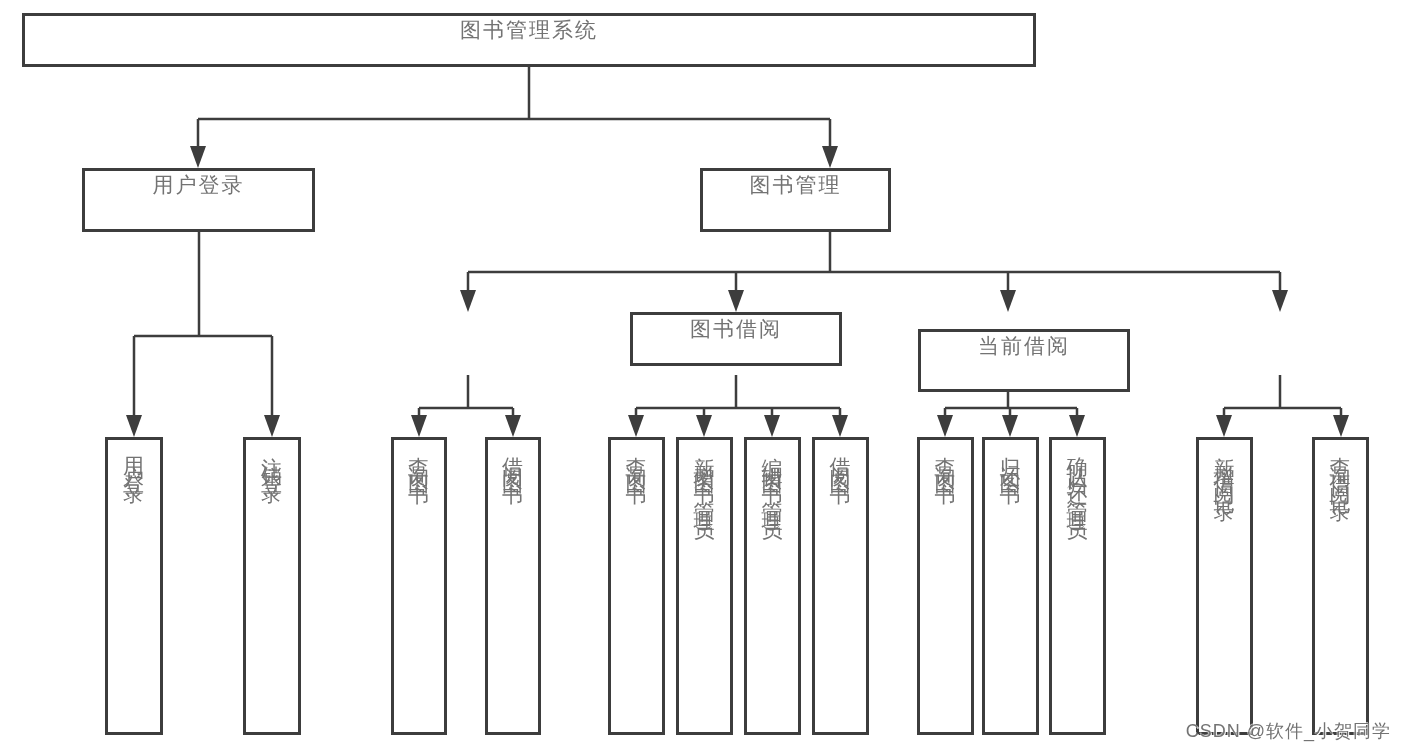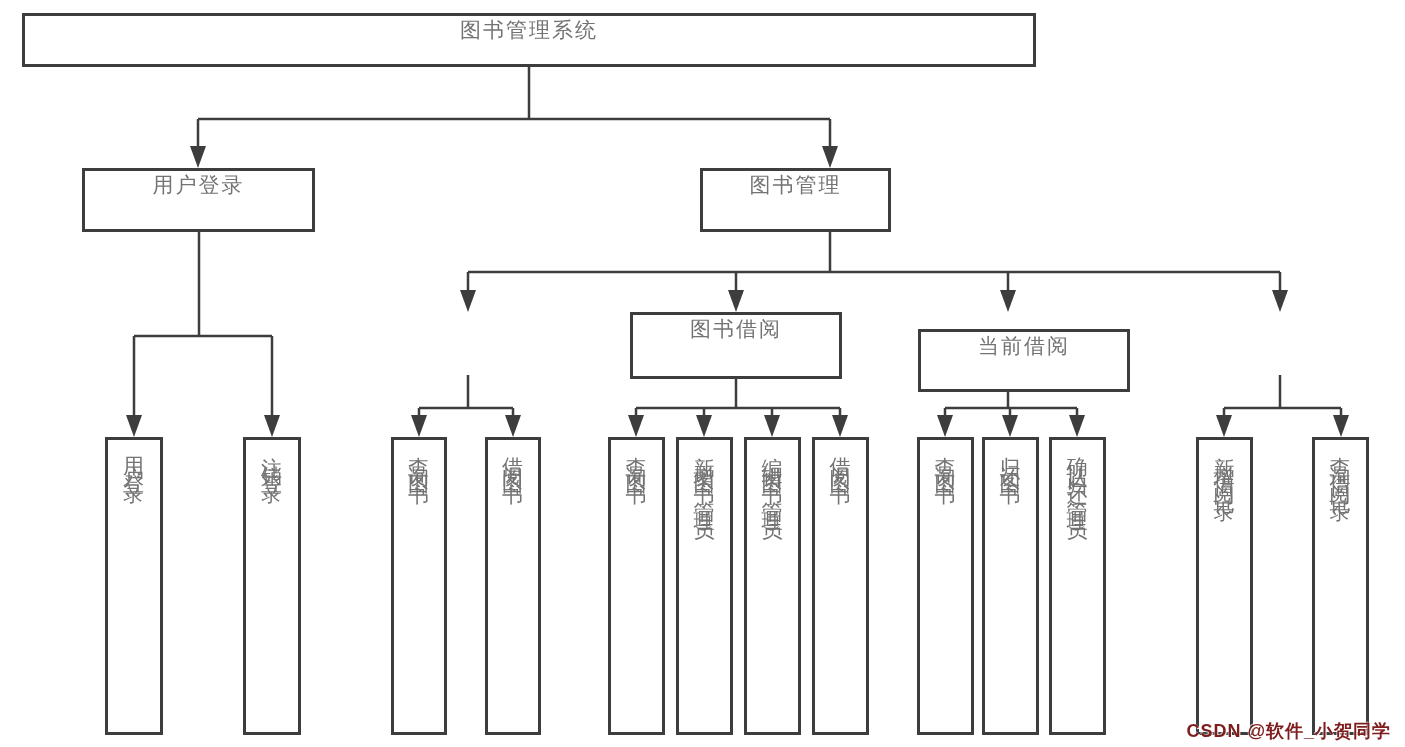--- a/index.html
+++ b/index.html
@@ -39,25 +39,24 @@
     letter-spacing: 9px;
     line-height: 1;
     white-space: nowrap;
   }
   .watermark {
     position: absolute;
     right: 14px;
     bottom: 4px;
     font-size: 18px;
     letter-spacing: 1px;
-    color: #7f1d1d;
+    color: #737373;
     text-shadow: 1px 1px 0 rgba(255,255,255,0.95), -1px -1px 0 rgba(255,255,255,0.6);
     white-space: nowrap;
     pointer-events: none;
-    font-weight: bold;
   }
 </style>
 </head>
 <body>
 
 <div id="stage">
 
   <svg id="wires" viewBox="0 0 1405 747" xmlns="http://www.w3.org/2000/svg" aria-hidden="true">
     <g stroke="#3d3d3d" stroke-width="2.5" fill="none">
 
@@ -102,21 +101,21 @@
     <span class="h-label">图书管理系统</span>
   </div>
 
   <div class="box" style="left:82px; top:168px; width:233px; height:64px;">
     <span class="h-label">用户登录</span>
   </div>
   <div class="box" style="left:700px; top:168px; width:191px; height:64px;">
     <span class="h-label">图书管理</span>
   </div>
 
-  <div class="box" style="left:630px; top:312px; width:212px; height:67px;">
+  <div class="box" style="left:630px; top:312px; width:212px; height:54px;">
     <span class="h-label">图书借阅</span>
   </div>
   <div class="box" style="left:902px; top:329px; width:212px; height:63px;margin-left:16px;">
     <span class="h-label">当前借阅</span>
   </div>
 
   <div class="box" style="left:105px; top:437px; width:58px; height:298px;">
     <span class="v-label">用户登录</span>
   </div>
   <div class="box" style="left:243px; top:437px; width:58px; height:298px;">

